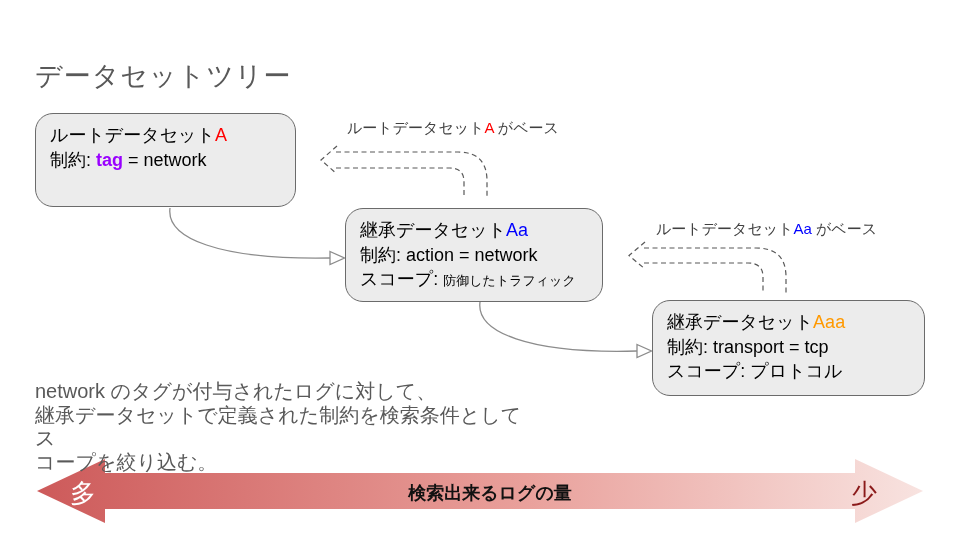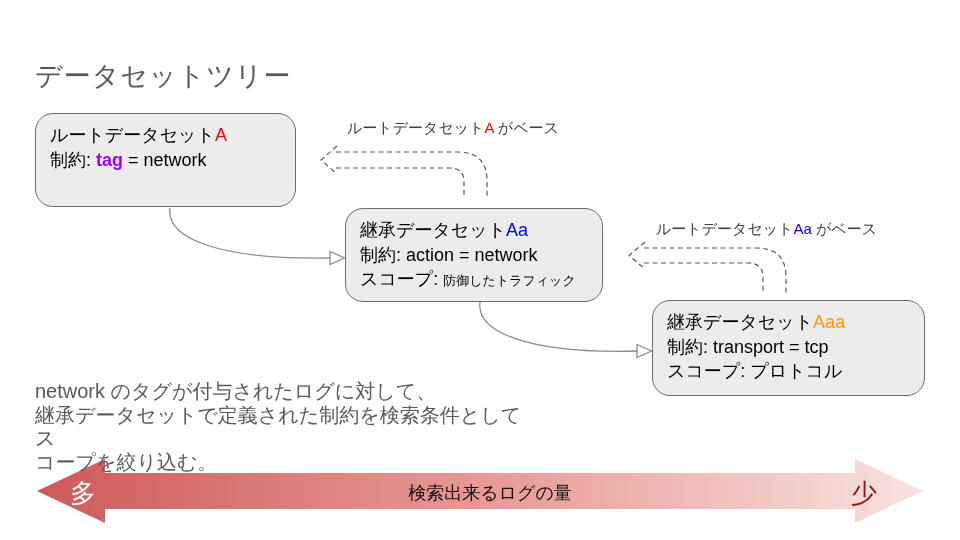--- a/index.html
+++ b/index.html
@@ -20,21 +20,21 @@
   .base-label{
     position:absolute;font-size:15px;color:#404040;white-space:nowrap;
   }
   .note{
     position:absolute;left:35px;top:344px;width:500px;font-size:20px;line-height:23.5px;
     color:#595959;white-space:pre-line;margin-top:36px;
   }
   .vol-label{position:absolute;font-size:26px;line-height:30px;}
   .vol-center{
     position:absolute;left:340px;top:481px;width:300px;text-align:center;
-    font-size:18px;font-weight:normal;color:#111;
+    font-size:18px;font-weight:bold;color:#111;
   }
 </style>
 </head>
 <body>
 
 <div class="stage">
 
   <svg class="overlay" viewBox="0 0 960 540">
     <defs>
       <linearGradient id="volGrad" x1="0" y1="0" x2="1" y2="0">

